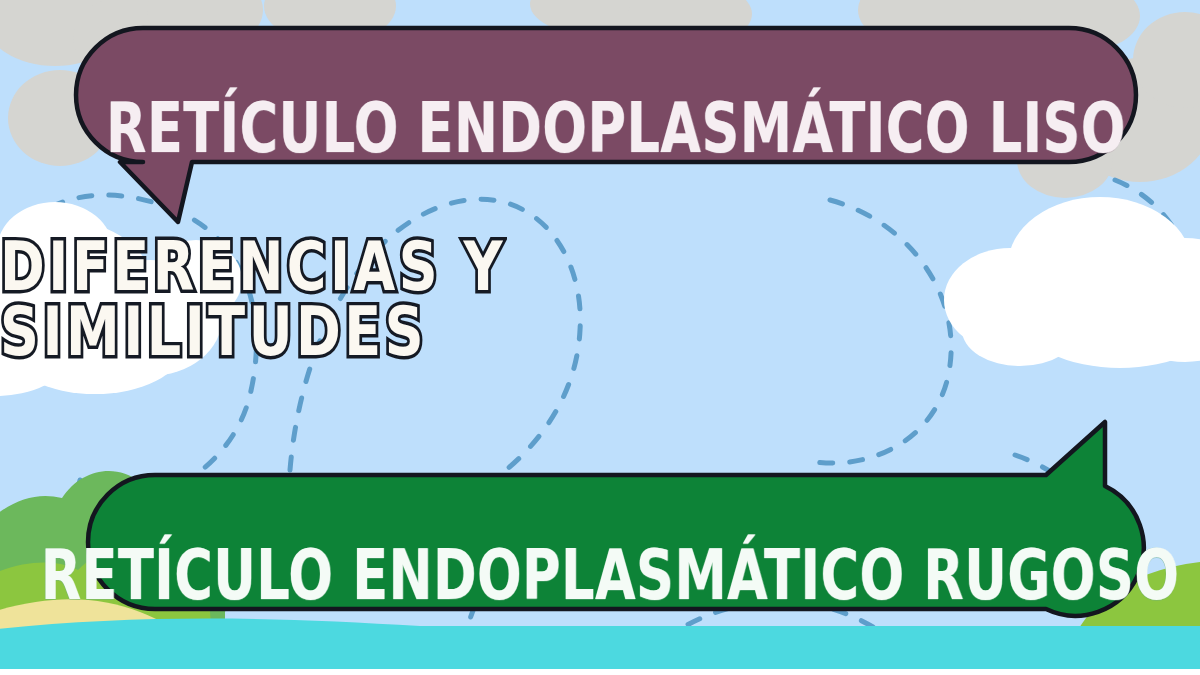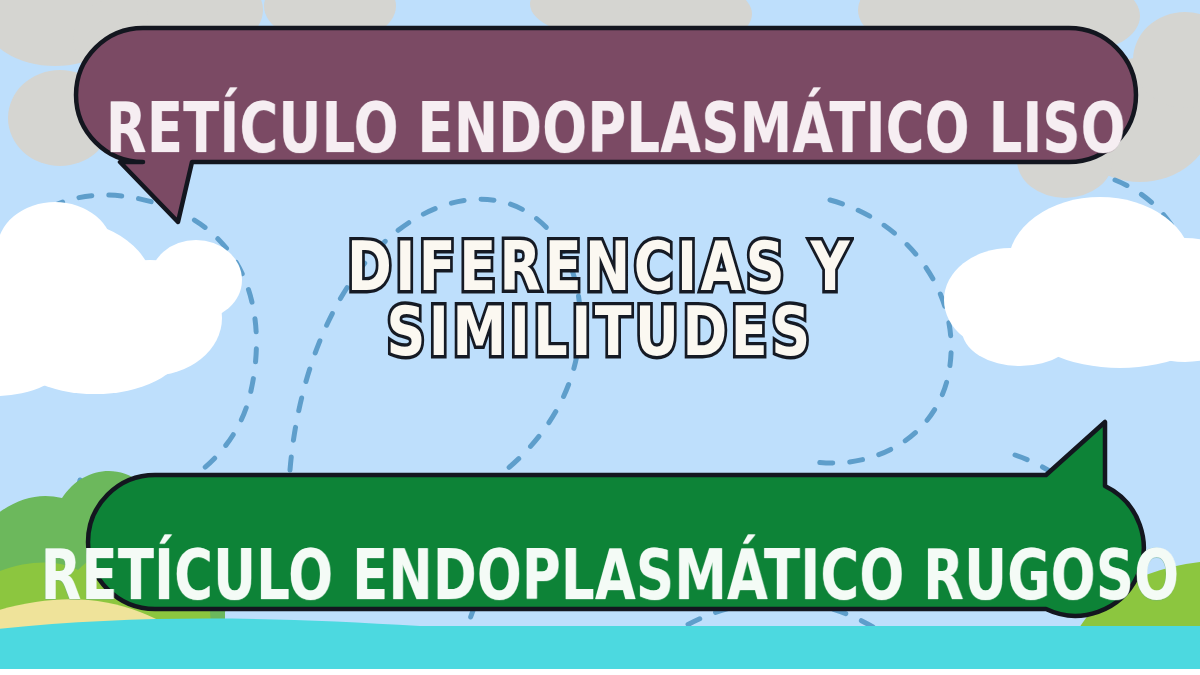--- a/index.html
+++ b/index.html
@@ -70,21 +70,21 @@
       -0.6px 0 0 rgba(120,180,140,0.5),
        0 0.7px 0 rgba(110,175,134,0.4);
   }
 
   
   #headline {
     position: absolute;
     left: 0;
     top: 232px;
     width: 1200px;
-    text-align: center;
+    text-align: left;
     pointer-events: none;
   }
   #headline .line {
     display: block;
     font-family: "DejaVu Sans", sans-serif;
     font-weight: 700;
     font-size: 54px;
     line-height: 1.03;
     letter-spacing: 3.5px;
     color: #fbf8f1;

